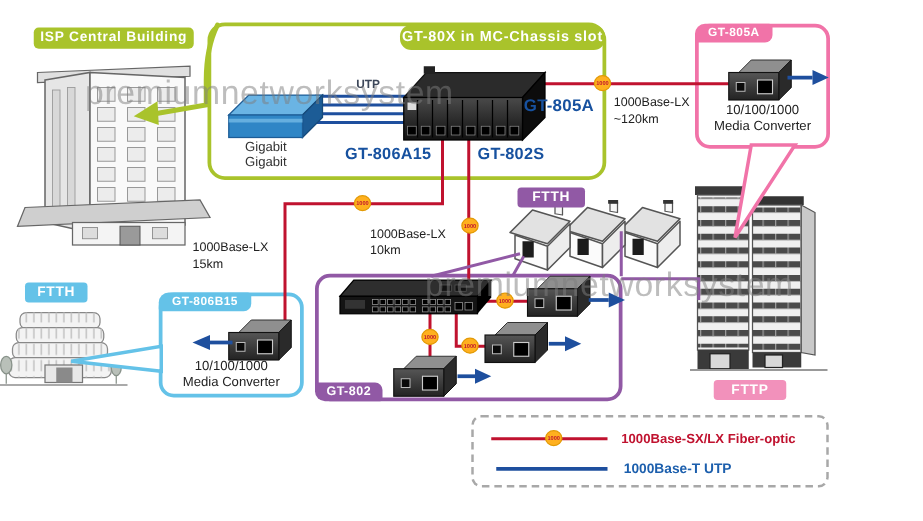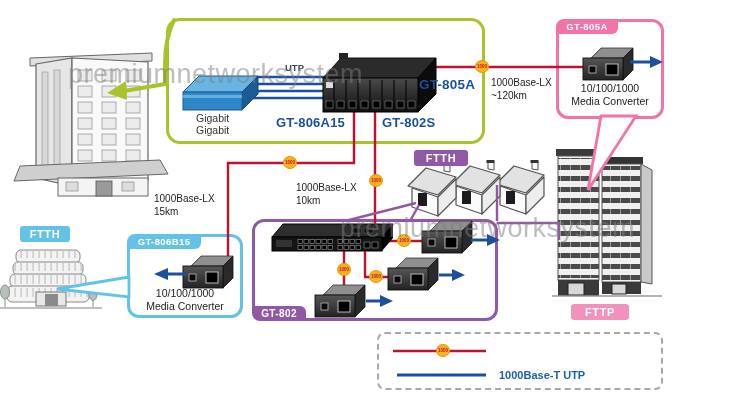--- a/index.html
+++ b/index.html
@@ -306,21 +306,23 @@
   <div class="badge" style="left:369px;top:270px;">
       <span>1000</span>
     </div>
   <div class="badge" style="left:337px;top:263px;">
       <span>1000</span>
     </div>
   <div class="badge" style="left:436px;top:344px;">
       <span>1000</span>
     </div>
 
-
+  <div class="pill green-bg" style="left:27px;top:22px;width:128px;height:17px;font-size:11px;line-height:17px;border-radius:4px;">ISP Central Building</div>
+
+  <div class="pill green-bg" style="left:320px;top:20px;width:164px;height:20px;font-size:11.5px;line-height:20px;border-radius:9px;">GT-80X in MC-Chassis slot</div>
 
   <div class="lbl" style="left:196px;top:112px;font-size:10.5px;color:#333;line-height:12px;">
     <div>Gigabit</div>
       <div>Gigabit</div>
   </div>
 
   <div class="lbl" style="left:285px;top:62px;font-size:9.5px;font-weight:bold;color:#3c4658;">UTP</div>
 
   <div class="lbl model" style="left:419px;top:77px;font-size:13.5px;">GT-805A</div>
   <div class="lbl model" style="left:276px;top:115px;">GT-806A15</div>
@@ -350,18 +352,19 @@
   <div class="pill" style="left:571px;top:304px;width:58px;height:16px;font-size:11px;line-height:16px;border-radius:3px;background:#f291bb;">FTTP</div>
 
   <div class="tag blue-bg" style="left:127px;top:234px;width:74px;height:15px;line-height:15px;border-radius:8px 3px 6px 2px;">GT-806B15</div>
   <div class="cap" style="left:132px;top:287px;width:106px;">
     <div>10/100/1000</div>
       <div>Media Converter</div>
   </div>
 
   <div class="tag purple-bg" style="left:252px;top:306px;width:54px;height:15px;line-height:15px;font-size:10px;border-radius:2px 6px 2px 8px;">GT-802</div>
 
+  <div class="lbl legend-fiber" style="left:497px;top:345px;">1000Base-SX/LX Fiber-optic</div>
   <div class="lbl legend-utp" style="left:499px;top:369px;">1000Base-T UTP</div>
 
   <div class="wm" style="left:68px;top:59px;">premiumnetworksystem</div>
   <div class="wm" style="left:340px;top:213px;">premiumnetworksystem</div>
 
 </div>
 
 </body></html>

